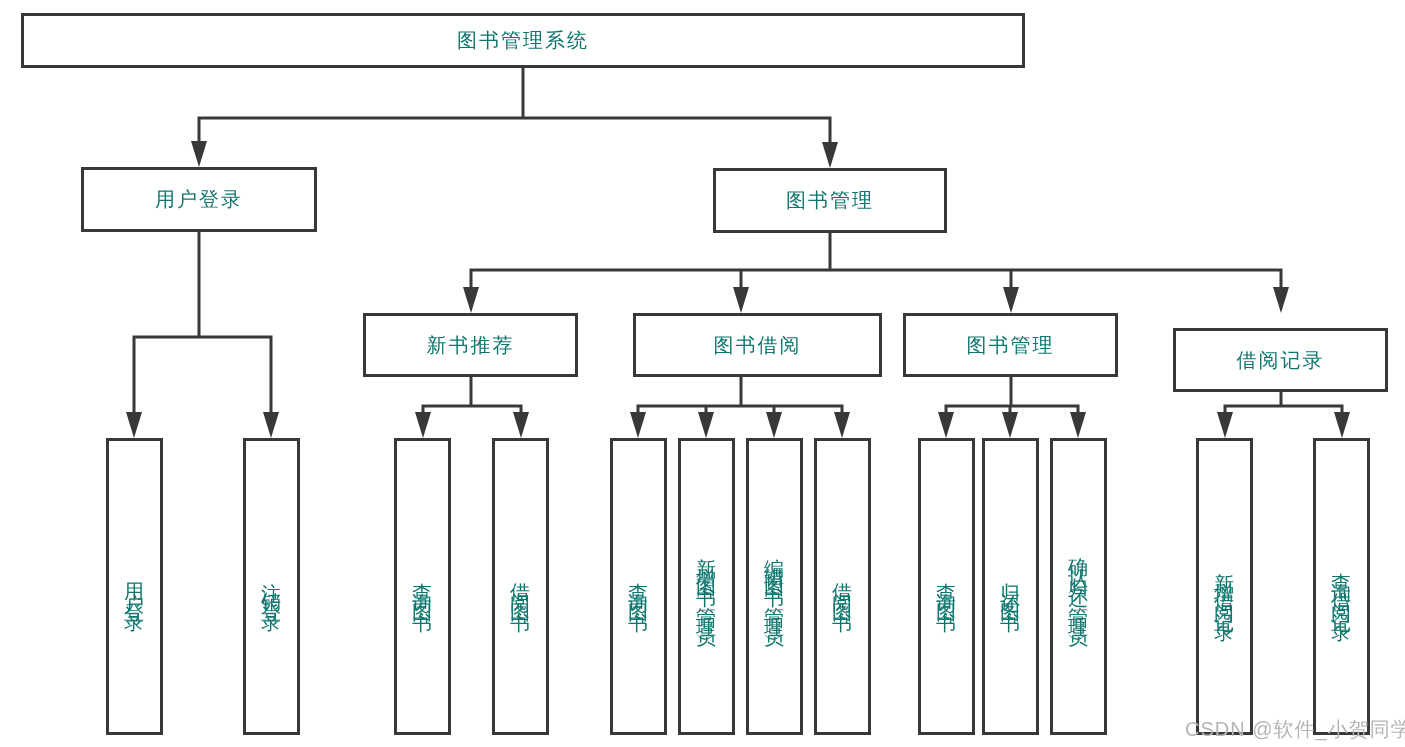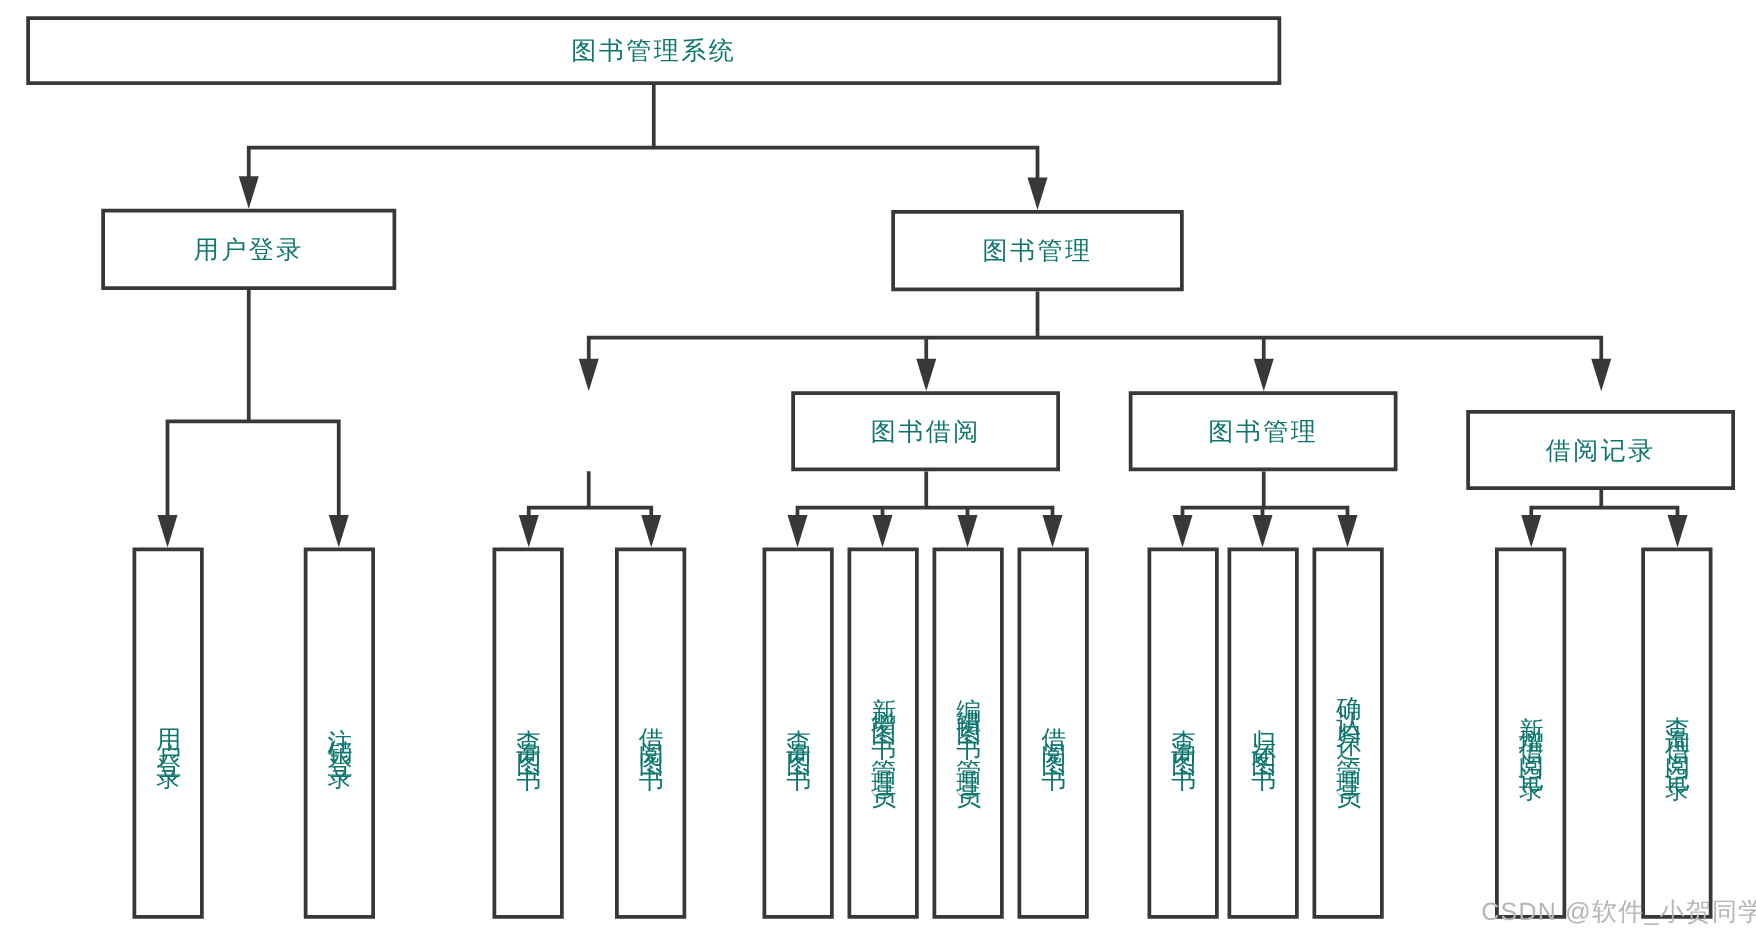--- a/index.html
+++ b/index.html
@@ -79,21 +79,22 @@
       <polygon points="1217,412 1233,412 1225,438"></polygon>
       <polygon points="1334,412 1350,412 1342,438"></polygon>
     </g>
   </svg>
 
   <div class="box" style="left:21px; top:13px; width:1004px; height:55px;">图书管理系统</div>
 
   <div class="box" style="left:81px; top:167px; width:236px; height:65px;">用户登录</div>
   <div class="box" style="left:713px; top:168px; width:234px; height:65px;">图书管理</div>
 
-  <div class="box" style="left:633px; top:313px; width:215px; height:64px;">图书借阅</div>
+  <div class="box" style="left:363px; top:313px; width:215px; height:64px;">新书推荐</div>
+  <div class="box" style="left:633px; top:313px; width:249px; height:64px;">图书借阅</div>
   <div class="box" style="left:903px; top:313px; width:215px; height:64px;">图书管理</div>
   <div class="box" style="left:1173px; top:328px; width:215px; height:64px;">借阅记录</div>
 
   <div class="box leaf" style="left:106px; top:438px; width:57px; height:297px;">用户登录</div>
   <div class="box leaf" style="left:243px; top:438px; width:57px; height:297px;">注销登录</div>
 
   <div class="box leaf" style="left:394px; top:438px; width:57px; height:297px;">查询图书</div>
   <div class="box leaf" style="left:492px; top:438px; width:57px; height:297px;">借阅图书</div>
 
   <div class="box leaf" style="left:610px; top:438px; width:57px; height:297px;">查询图书</div>

